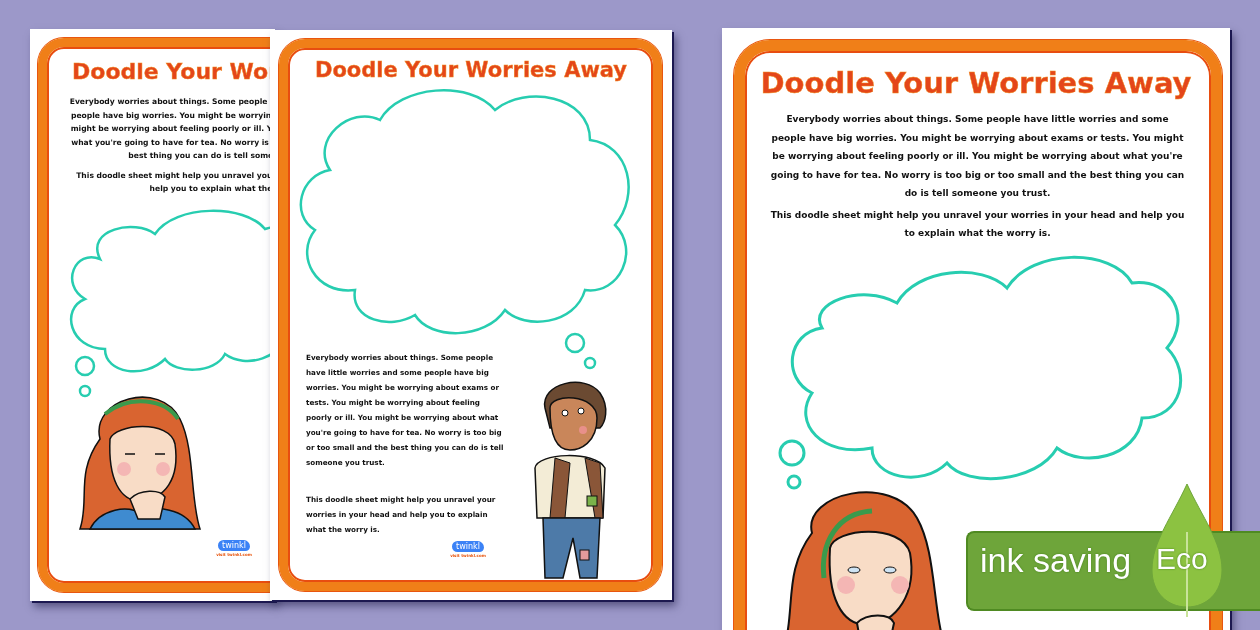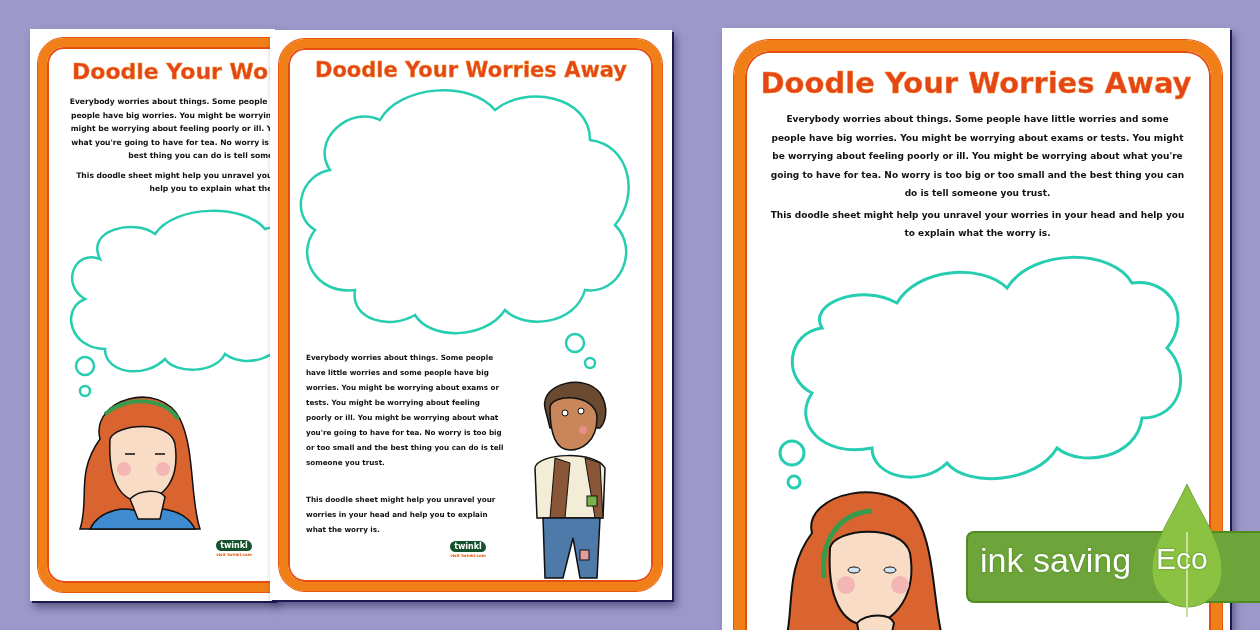--- a/index.html
+++ b/index.html
@@ -3,24 +3,24 @@
 <meta charset="utf-8">
 <style>
   html,body{margin:0;padding:0;}
   body{width:1260px;height:630px;overflow:hidden;background:#9c98c9;position:relative;font-family:"DejaVu Sans",sans-serif;}
   .sheet{position:absolute;background:#fff;box-shadow:2px 2px 0 #1c1850, 4px 6px 8px rgba(20,18,60,.5);overflow:hidden;}
   .frame{position:absolute;border:9px solid #f07f18;border-radius:26px;box-shadow:inset 0 0 0 2px #e84d10, 0 0 0 1px #e8560f;}
   .title{position:absolute;left:0;right:0;text-align:center;color:#e4461a;font-weight:bold;white-space:nowrap;-webkit-text-stroke:0.5px #f08a1f;}
   .para{position:absolute;color:#111;font-weight:bold;}
   .para p{margin:0 0 6px 0;}
   .twinkl{position:absolute;text-align:center;}
-  .twinkl .blob{background:#14532d;color:#fff;font-weight:bold;border-radius:12px 14px 10px 12px;display:inline-block;}
+  .twinkl .blob{background:#3b82f6;color:#fff;font-weight:normal;border-radius:12px 14px 10px 12px;display:inline-block;}
   .twinkl .url{color:#e8560f;font-weight:bold;}
   svg{position:absolute;overflow:visible;}
-  .eco{position:absolute;left:966px;top:531px;width:294px;height:72px;background:#6ea53a;border:2px solid #4f8a22;border-right:none;border-radius:8px 0 0 8px;box-sizing:border-box;}
+  .eco{position:absolute;left:966px;top:531px;width:294px;height:80px;background:#6ea53a;border:2px solid #4f8a22;border-right:none;border-radius:8px 0 0 8px;box-sizing:border-box;}
   .eco-text{position:absolute;left:12px;top:8px;color:#fff;font-size:34px;font-family:"Liberation Sans",sans-serif;letter-spacing:0px;text-shadow:0 0 2px #3f7a15;}
   .eco-word{position:absolute;left:207px;top:10px;color:#fff;font-size:30px;font-weight:bold;font-family:"Liberation Sans",sans-serif;text-shadow:0 0 2px #3f7a15;}
 </style>
 </head>
 <body>
 
 <div class="sheet" style="left:30px;top:29px;width:245px;height:572px;">
   <div class="frame" style="left:8px;top:9px;width:612px;height:536px;"></div>
   <div class="title" style="left:42px;right:auto;width:360px;text-align:left;top:30px;font-size:22px;">Doodle Your Worries Away</div>
   <div class="para" style="left:36px;top:66px;width:330px;font-size:7.6px;line-height:13.5px;text-align:center;">

